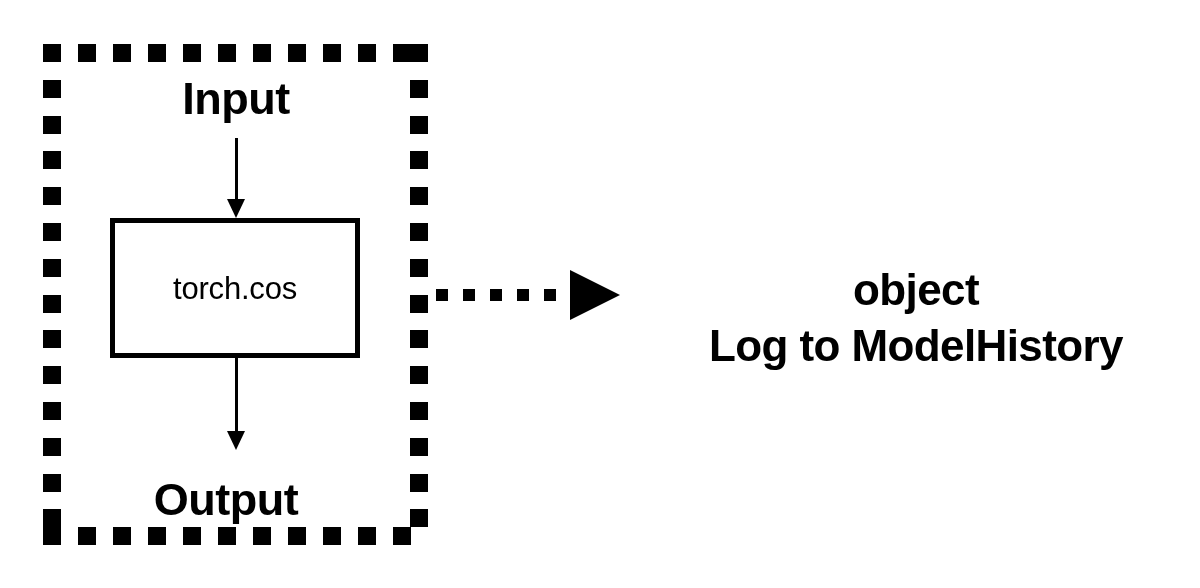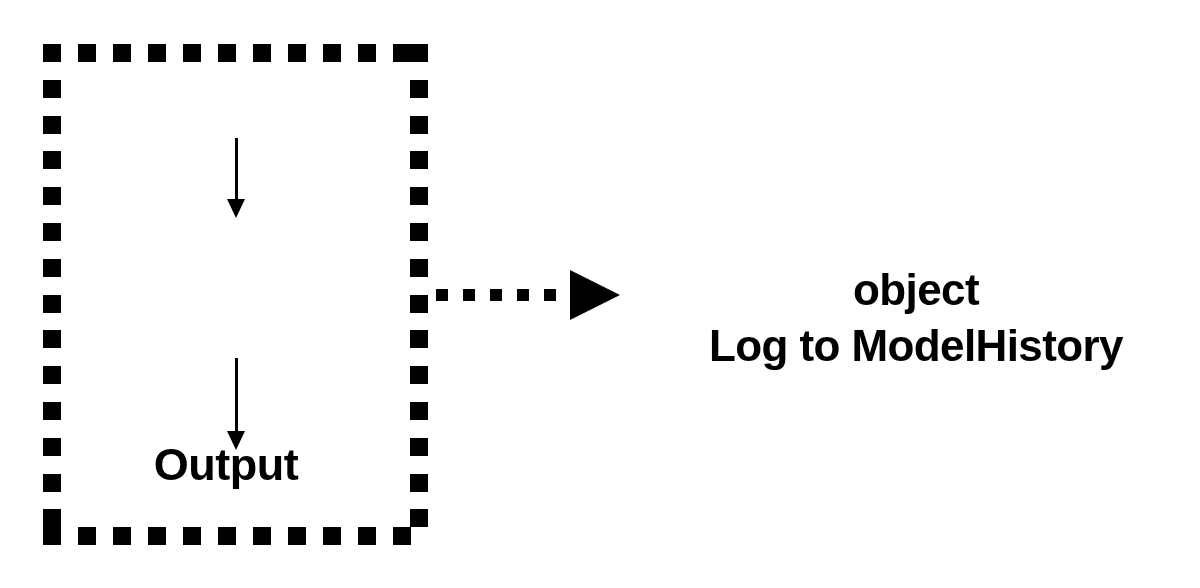--- a/index.html
+++ b/index.html
@@ -70,21 +70,21 @@
     text-align: center;
     font-size: 45px;
     font-weight: bold;
     line-height: 1;
     color: #000000;
     letter-spacing: -0.5px;
   }
   .label-output {
     position: absolute;
     left: 0;
-    top: 442px;
+    top: 477px;
     width: 452px;
     text-align: center;
     font-size: 45px;
     font-weight: bold;
     line-height: 1;
     color: #000000;
     letter-spacing: -0.5px;
   }
 
   
@@ -195,26 +195,30 @@
 
 <div id="canvas">
 
   <div class="group-box">
     <div class="group-edge top"></div>
     <div class="group-edge bottom"></div>
     <div class="group-edge left"></div>
     <div class="group-edge right"></div>
   </div>
 
+  <div class="label-input">Input</div>
 
   <div class="v-arrow" id="arrow-input-to-op">
     <div class="shaft"></div>
     <div class="head"></div>
   </div>
 
+  <div class="op-box">
+    <span class="op-box-label">torch.cos</span>
+  </div>
 
   <div class="v-arrow" id="arrow-op-to-output">
     <div class="shaft"></div>
     <div class="head"></div>
   </div>
 
   <div class="label-output">Output</div>
 
   <div class="log-arrow">
     <div class="dashes"></div>

